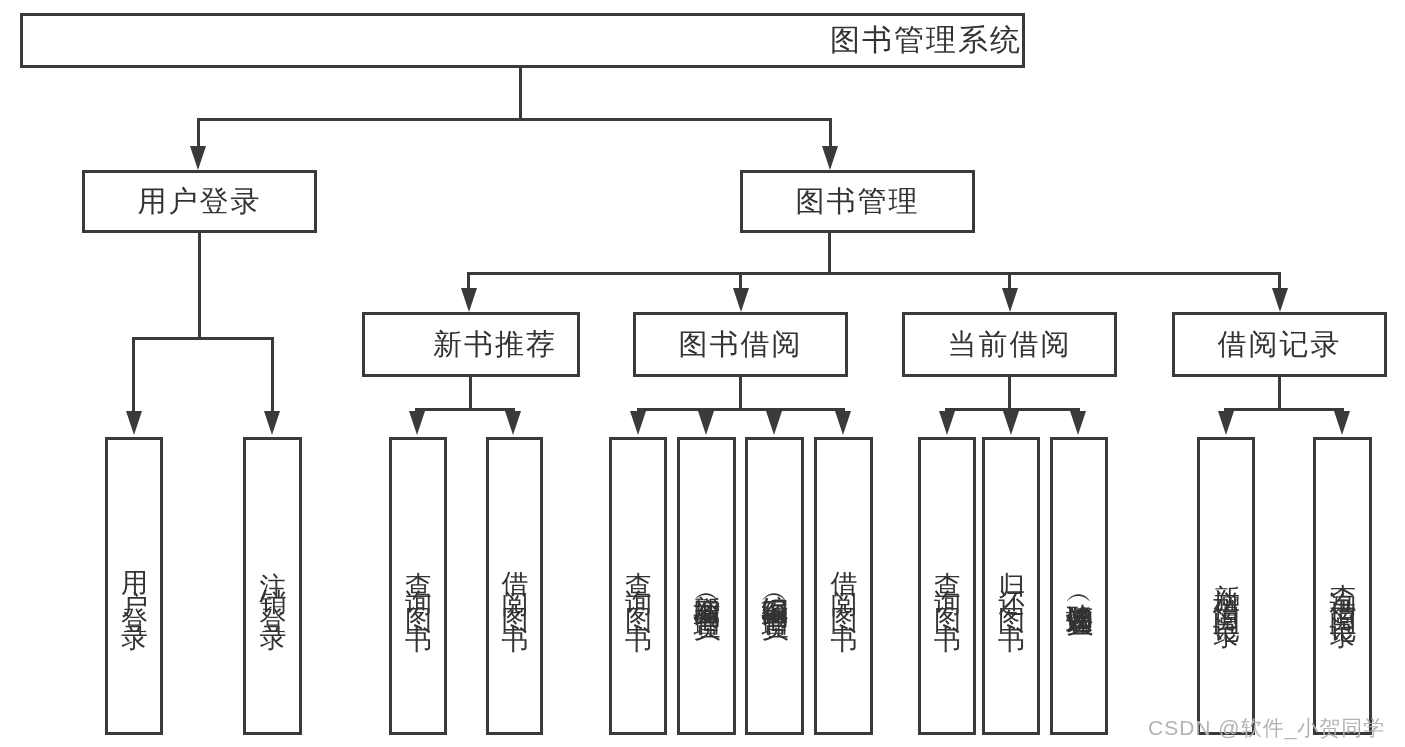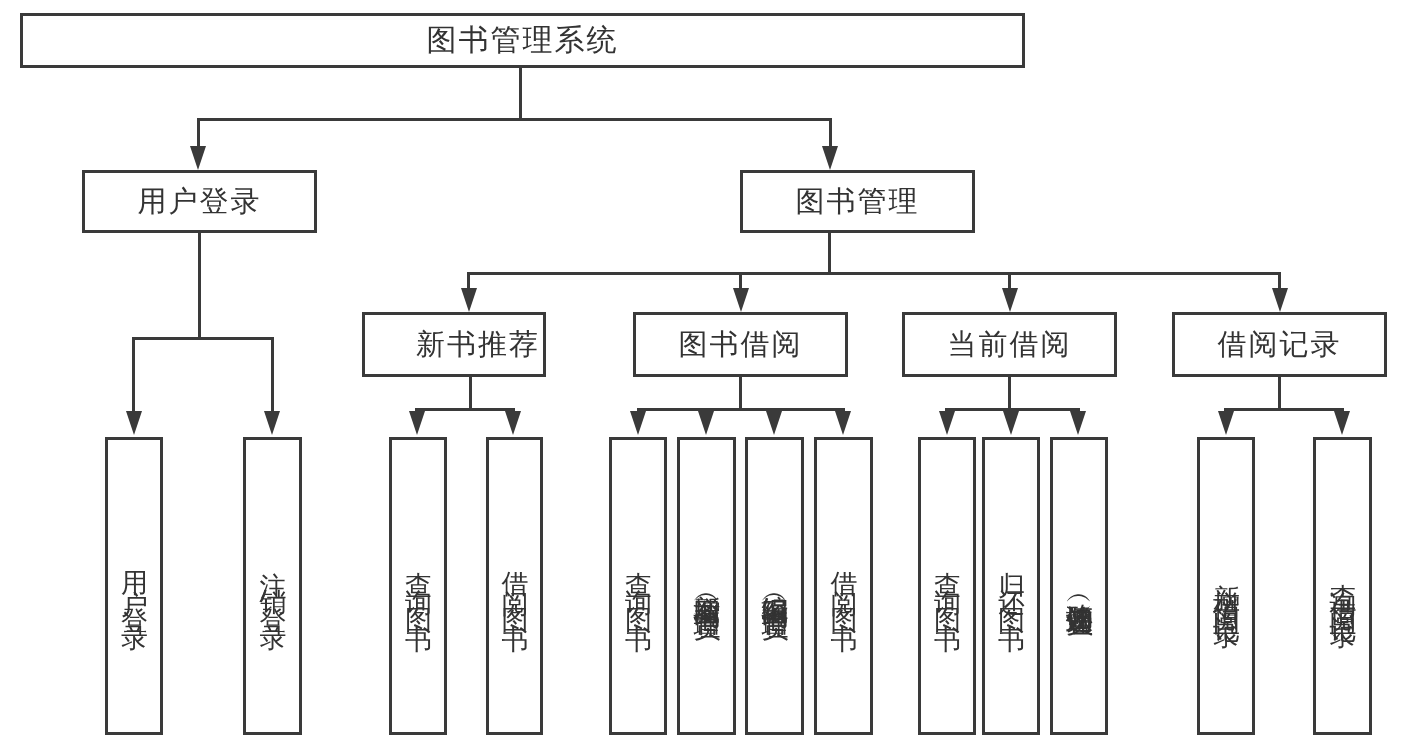--- a/index.html
+++ b/index.html
@@ -55,21 +55,21 @@
     white-space:nowrap;
     z-index:6;
     letter-spacing:1px;
   }
 </style>
 </head>
 <body>
 
 <div class="canvas">
 
-  <div class="box" style="left:20px;top:13px;width:1005px;height:55px;">
+  <div class="box" style="left:20px;top:13px;width:1005px;height:55px;justify-content:flex-end;">
     <span class="root-label">图书管理系统</span>
   </div>
 
   <div class="vline" style="left:519px;top:66px;height:54px;"></div>
   <div class="hline" style="left:197px;top:118px;width:635px;"></div>
   <div class="vline" style="left:197px;top:118px;height:32px;"></div>
   <div class="ah" style="left:190px;top:146px;"></div>
   <div class="vline" style="left:829px;top:118px;height:32px;"></div>
   <div class="ah" style="left:822px;top:146px;"></div>
 
@@ -91,21 +91,21 @@
   <div class="hline" style="left:467px;top:272px;width:814px;"></div>
   <div class="vline" style="left:467px;top:272px;height:18px;"></div>
   <div class="ah" style="left:461px;top:288px;"></div>
   <div class="vline" style="left:739px;top:272px;height:18px;"></div>
   <div class="ah" style="left:733px;top:288px;"></div>
   <div class="vline" style="left:1008px;top:272px;height:18px;"></div>
   <div class="ah" style="left:1002px;top:288px;"></div>
   <div class="vline" style="left:1278px;top:272px;height:18px;"></div>
   <div class="ah" style="left:1272px;top:288px;"></div>
 
-  <div class="box" style="left:362px;top:312px;width:184px;height:65px;padding-left:48px;">
+  <div class="box" style="left:362px;top:312px;width:218px;height:65px;padding-left:48px;">
     <span class="hlabel">新书推荐</span>
   </div>
   <div class="box" style="left:633px;top:312px;width:215px;height:65px;">
     <span class="hlabel">图书借阅</span>
   </div>
   <div class="box" style="left:902px;top:312px;width:215px;height:65px;">
     <span class="hlabel">当前借阅</span>
   </div>
   <div class="box" style="left:1172px;top:312px;width:215px;height:65px;">
     <span class="hlabel">借阅记录</span>
@@ -171,14 +171,15 @@
     <span class="vt ls10">确认归还（管理员）</span>
   </div>
 
   <div class="box leaf" style="left:1197px;top:437px;width:58px;height:298px;">
     <span class="vt ls6">新增借阅记录</span>
   </div>
   <div class="box leaf" style="left:1313px;top:437px;width:59px;height:298px;">
     <span class="vt ls6">查询借阅记录</span>
   </div>
 
+  <div class="watermark">CSDN @软件_小贺同学</div>
 
 </div>
 
 </body></html>

